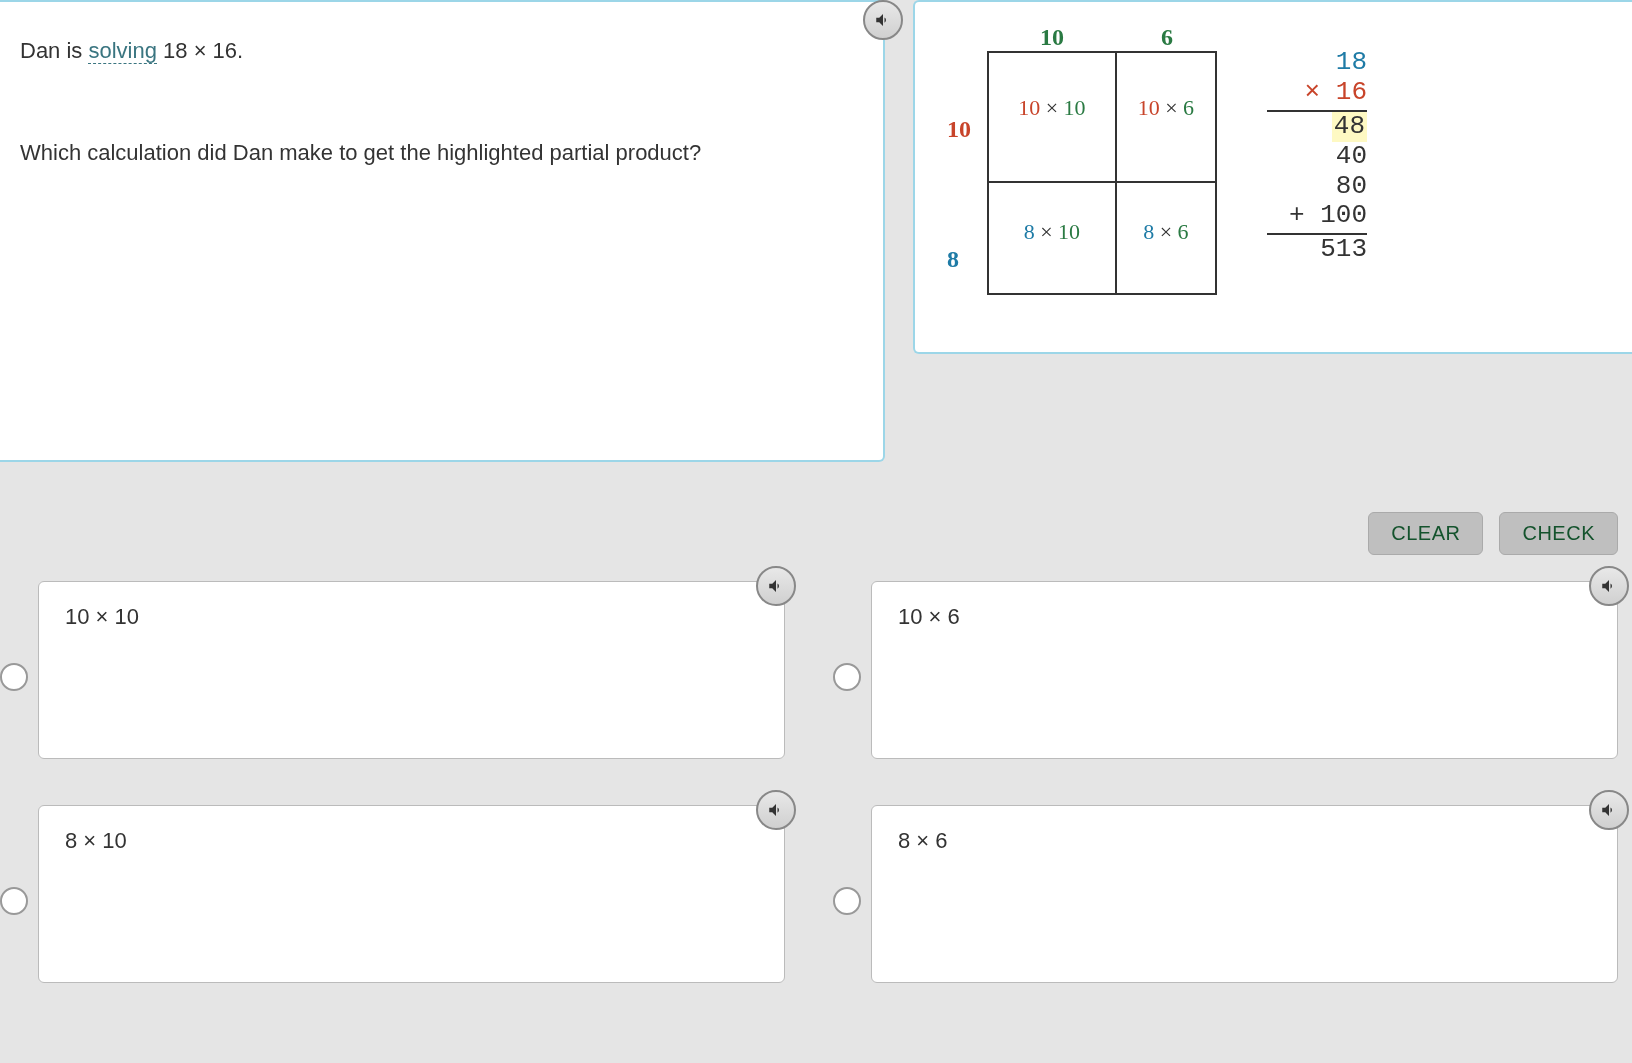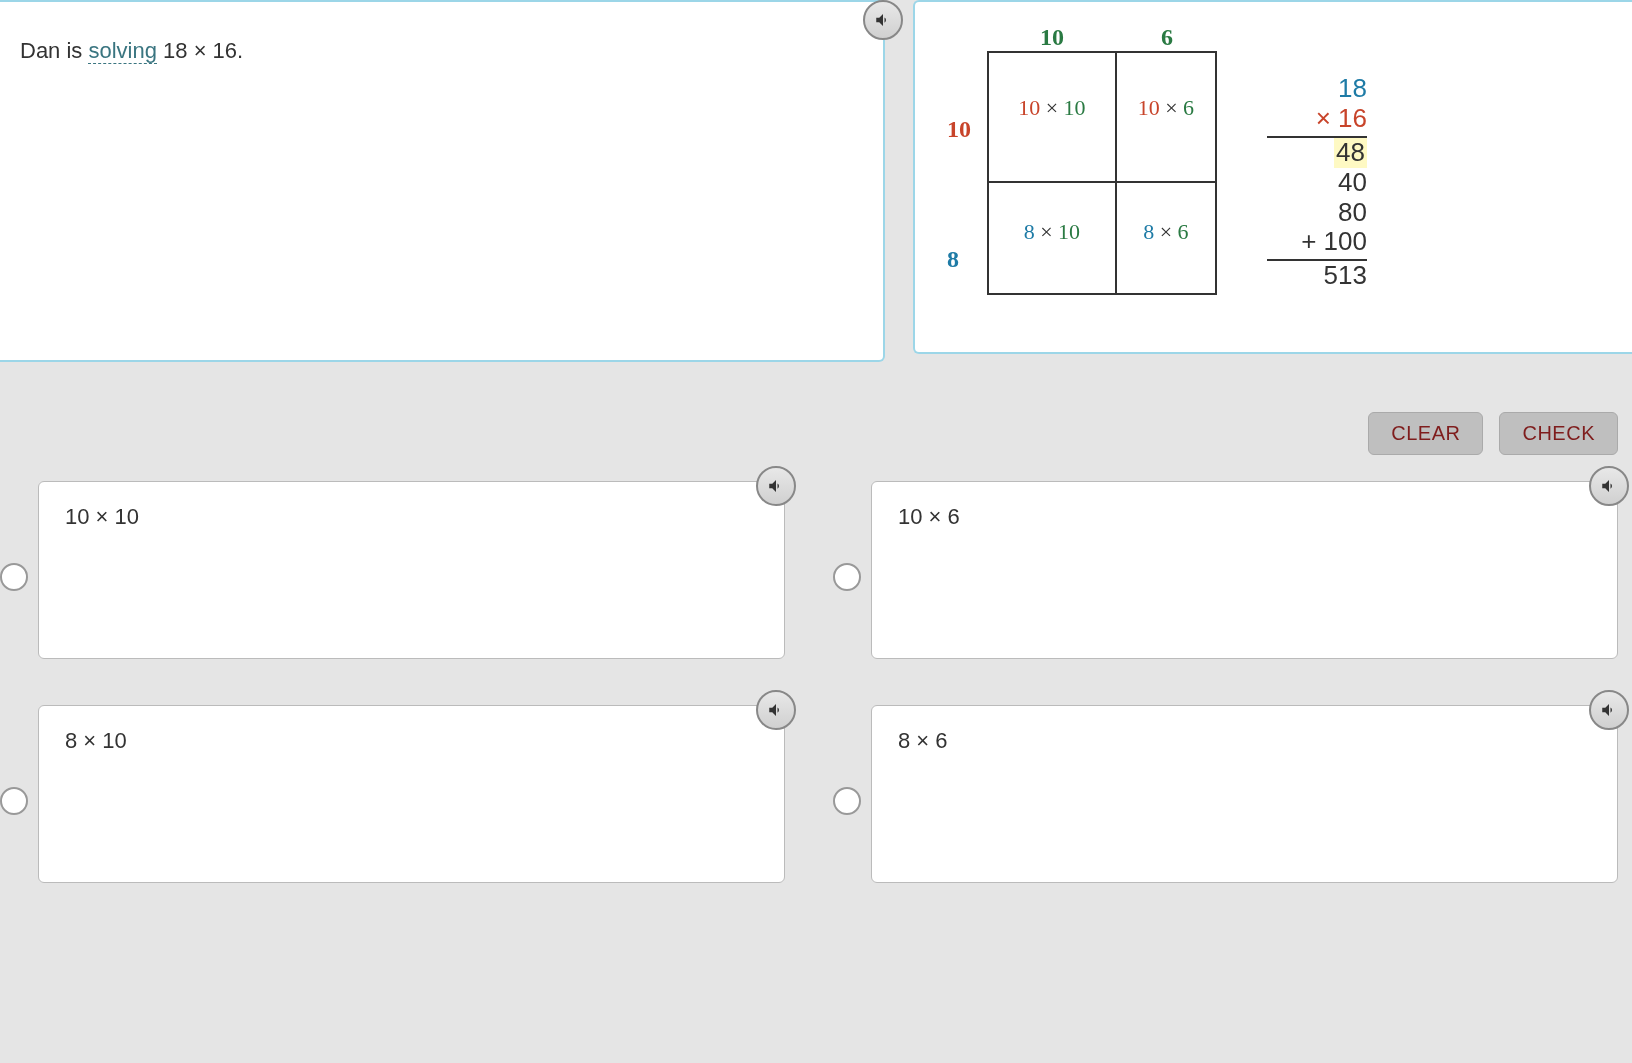--- a/index.html
+++ b/index.html
@@ -19,21 +19,21 @@
   }
   .question-card {
     position: relative;
     background: #fff;
     border: 2px solid #9cd6e8;
     border-left: none;
     border-top-right-radius: 6px;
     border-bottom-right-radius: 6px;
     padding: 32px 26px 20px 20px;
     flex: 0 0 885px;
-    height: 362px;
+    height: 462px;
     line-height: 1.55;
   }
   .underline-link { color:#3a7580; border-bottom: 1px dashed #3a7580; }
   .diagram-card {
     position: relative;
     background: #fff;
     border: 2px solid #9cd6e8;
     border-right: none;
     border-top-left-radius: 6px;
     border-bottom-left-radius: 6px;
@@ -74,39 +74,39 @@
   .cell1 { width:130px; border-right: 2px solid #333;}
   .cell2 { width:100px;}
   .row2 .cell { padding-top: 36px; }
   .row-label { position:absolute; left: 10px; font-weight:600; font-size: 24px;}
   .rl1 { top: 92px; color:#c8442a;}
   .rl2 { top: 222px; color:#1e7ba6;}
   .tl-red { color:#c8442a;} .tl-grn{color:#2a7a43;} .tl-blu{color:#1e7ba6;}
 
   
   .vert-calc {
-    font-family: Liberation Sans, sans-serif;
+    font-family: Liberation Mono, monospace;
     font-size: 26px;
     text-align: right;
     width: 100px;
-    margin-top: 50px;
+    margin-top: 24px;
   }
   .vert-calc div { line-height: 1.15; }
   .hr1 { border-top: 2px solid #333; margin: 2px 0 0 0;}
   .hl { background: #fef9c3; padding: 0 2px; display:inline-block;}
 
   
   .actions-row {
     display:flex; justify-content:flex-end; gap: 16px;
     padding: 0 14px 26px 0;
   }
   .btn {
     padding: 9px 22px;
     background: #bfbfbf;
-    color: #7f1d1d;
+    color: #14532d;
     font-size: 20px;
     border-radius: 6px;
     border: 1px solid #aaa;
     cursor: pointer;
     letter-spacing: .5px;
   }
 
   
   .options { padding: 0 14px 16px 0;}
   .opt-row { display:flex; gap: 48px; margin-bottom: 46px;}
@@ -145,20 +145,21 @@
 <div class="top-row">
   <div class="question-card">
     <div class="audio-btn q-audio">
       <svg viewBox="0 0 24 24">
           <path d="M3 9v6h4l5 5V4L7 9H3zm13 3a4 4 0 0 0-2-3.5v7A4 4 0 0 0 16 12z"></path>
         </svg>
     </div>
     <div>
       <span>Dan is </span><span class="underline-link">solving</span><span> 18 × 16.</span><br>
       <br><br>
+      <span>Which calculation did Dan make to get the highlighted partial product?</span>
     </div>
   </div>
 
   <div class="diagram-card">
     <div class="area-model-wrap">
       <div class="col-labels">
         <div class="c1">10</div>
         <div class="c2">6</div>
       </div>
       <div class="row-label rl1">10</div>

